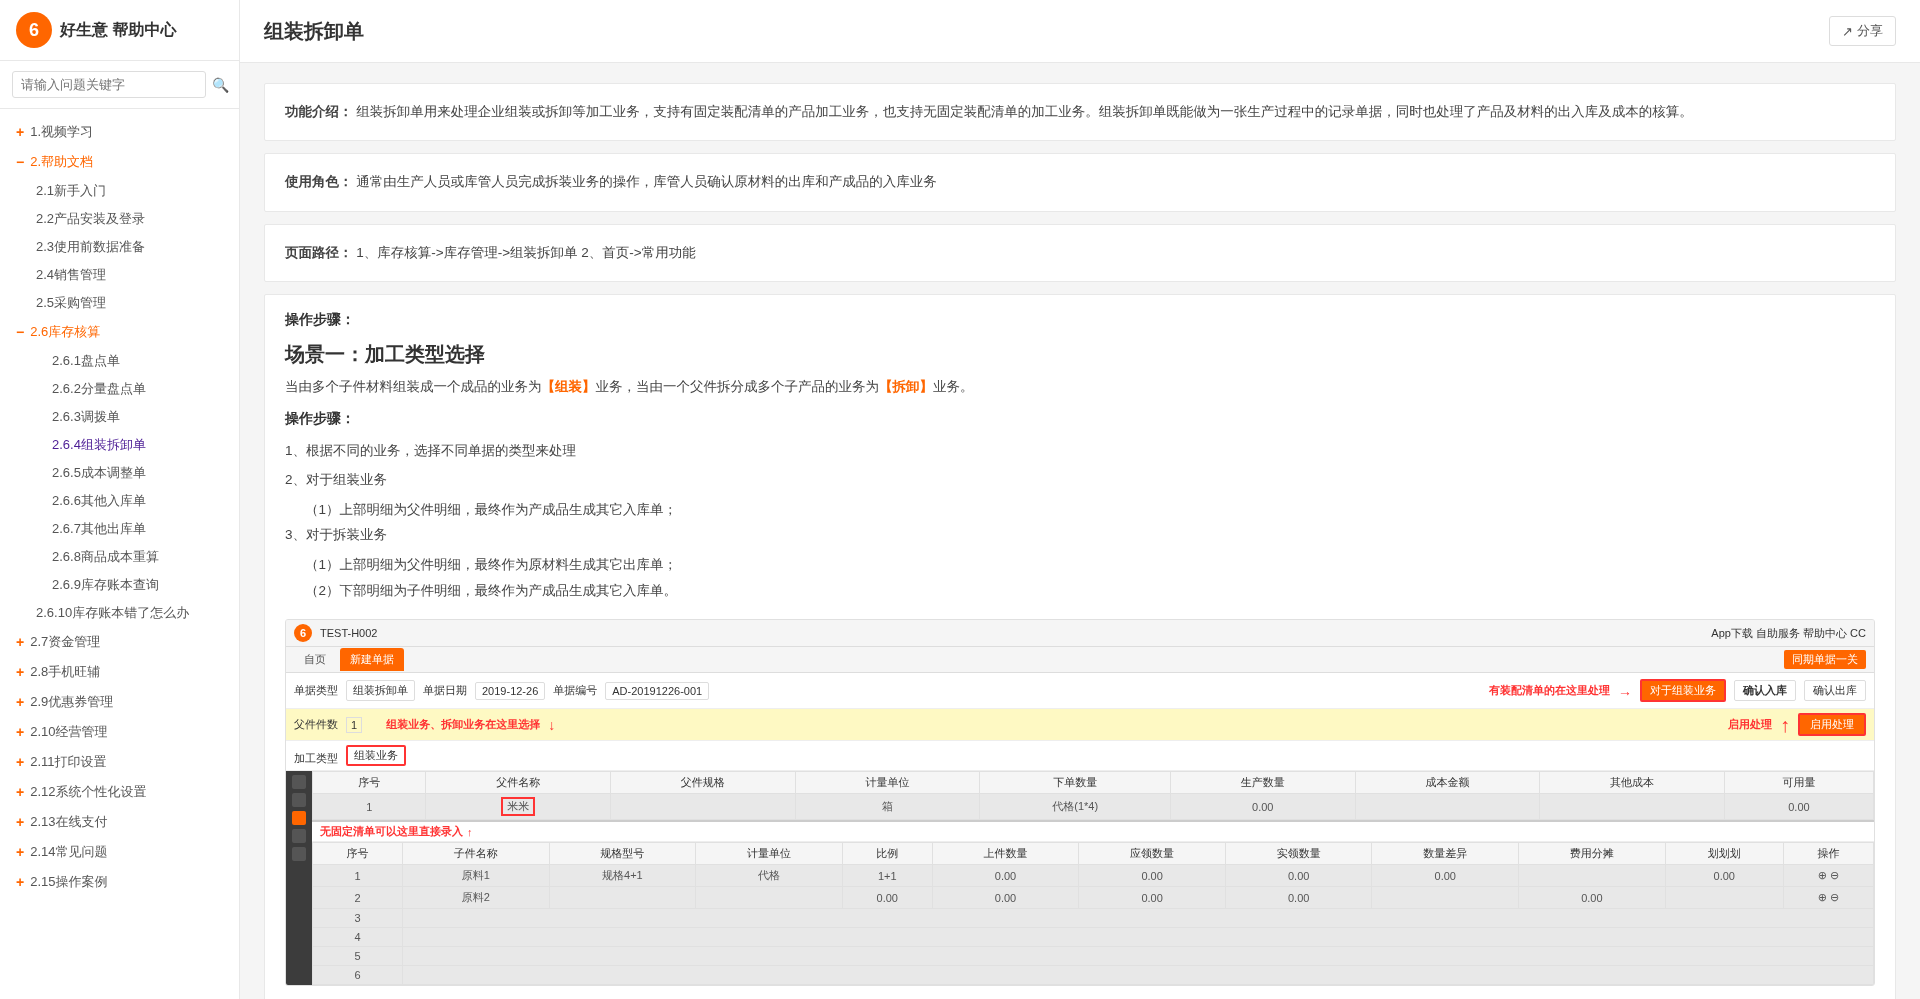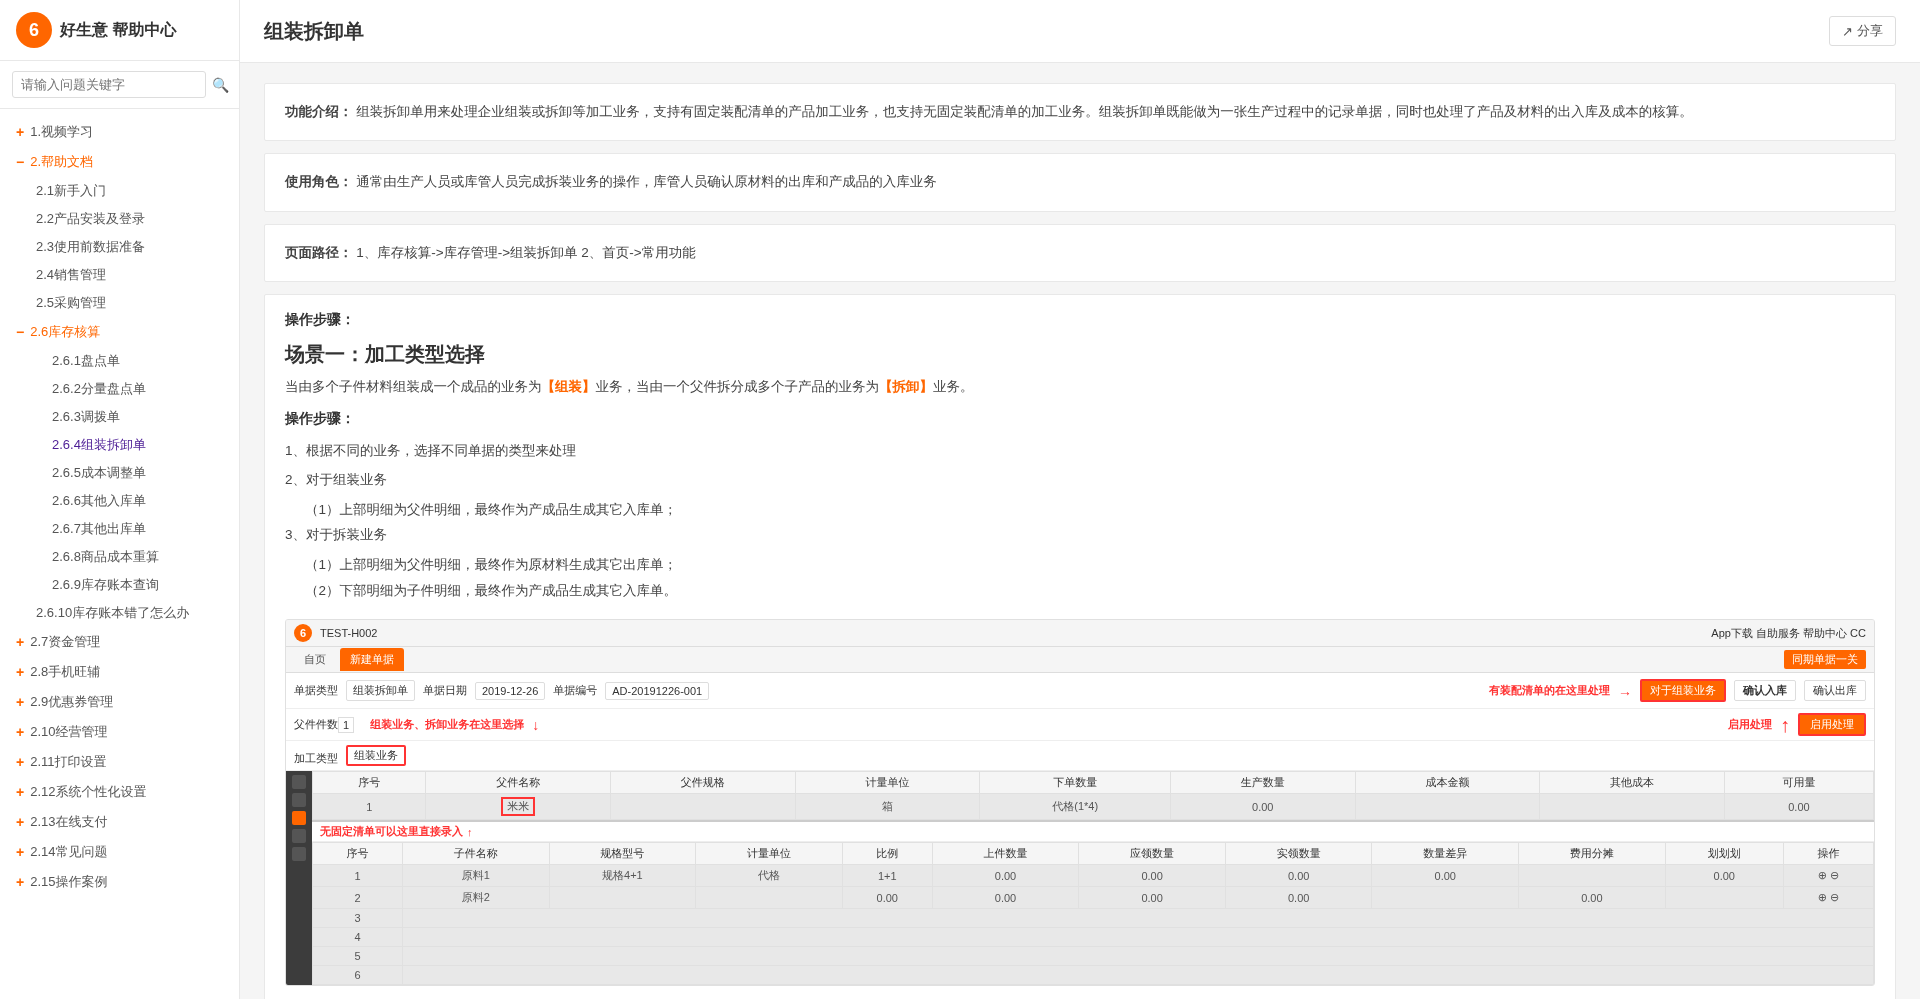--- a/index.html
+++ b/index.html
@@ -451,21 +451,21 @@
 
             <div style="position:relative;margin-left:auto;display:flex;align-items:center;gap:8px;">
               <span style="color:#ff3333;font-size:11px;font-weight:bold;">有装配清单的在这里处理</span>
               <span style="color:#ff3333;font-size:14px;">→</span>
               <span style="border:2px solid #ff3333;background:#ff6600;color:#fff;padding:2px 8px;border-radius:2px;font-size:11px;">对于组装业务</span>
               <span style="border:1px solid #ddd;background:#fff;padding:2px 8px;border-radius:2px;font-size:11px;font-weight:bold;">确认入库</span>
               <span style="border:1px solid #ddd;background:#fff;padding:2px 8px;border-radius:2px;font-size:11px;">确认出库</span>
             </div>
           </div>
 
-          <div style="background:#ffffff;padding:4px 8px;border-bottom:1px solid #eee;display:flex;align-items:center;gap:0;font-size:11px;">
+          <div style="background:#fef9c3;padding:4px 8px;border-bottom:1px solid #eee;display:flex;align-items:center;gap:8px;font-size:11px;">
             <span>父件件数</span>
             <span style="border:1px solid #ddd;padding:1px 4px;">1</span>
 
             <div style="position:relative;display:flex;align-items:center;gap:8px;margin-left:16px;">
               <span style="color:#ff3333;font-size:11px;font-weight:bold;">组装业务、拆卸业务在这里选择</span>
               <span style="color:#ff3333;font-size:14px;">↓</span>
             </div>
 
             <div style="margin-left:auto;display:flex;align-items:center;gap:8px;">
               <span style="color:#ff3333;font-size:11px;font-weight:bold;">启用处理</span>

